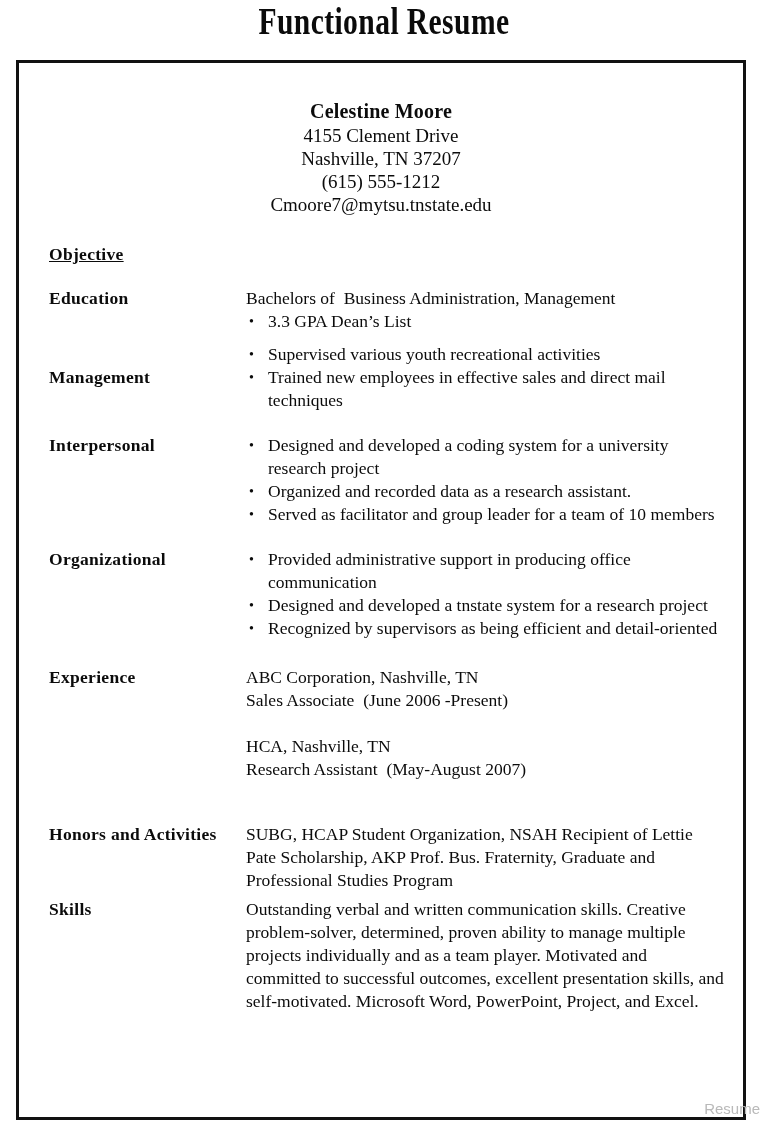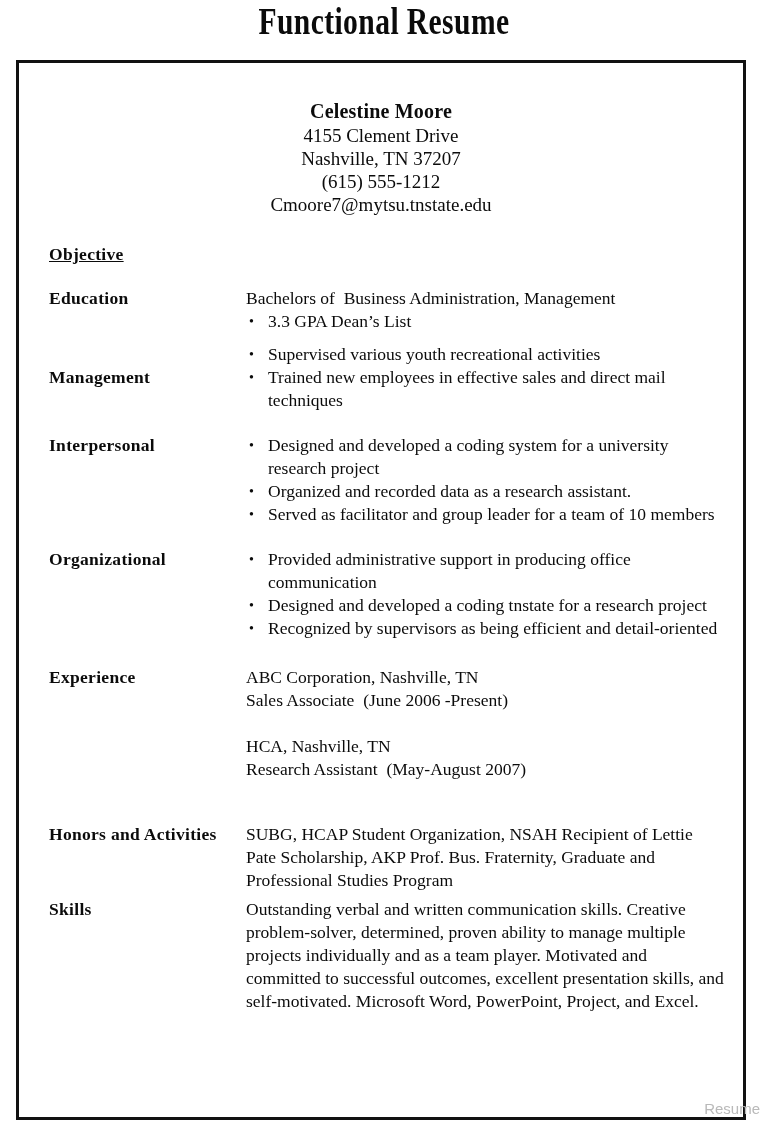--- a/index.html
+++ b/index.html
@@ -175,21 +175,21 @@
         <li><span class="bullet-dot">•</span><span>Served as facilitator and group leader for a team of 10 members</span></li>
       </ul>
     </div>
   </div>
 
   <div class="section-row" id="row-organizational">
     <div class="section-label">Organizational</div>
     <div class="section-body">
       <ul class="bullets">
         <li><span class="bullet-dot">•</span><span>Provided administrative support in producing office communication</span></li>
-        <li><span class="bullet-dot">•</span><span>Designed and developed a coding tnstate for a research project</span></li>
+        <li><span class="bullet-dot">•</span><span>Designed and developed a tnstate system for a research project</span></li>
         <li><span class="bullet-dot">•</span><span>Recognized by supervisors as being efficient and detail-oriented</span></li>
       </ul>
     </div>
   </div>
 
   <div class="section-row" id="row-experience">
     <div class="section-label">Experience</div>
     <div class="section-body">
       <div class="body-line">ABC Corporation, Nashville, TN</div>
       <div class="body-line">Sales Associate  (June 2006 -Present)</div>

